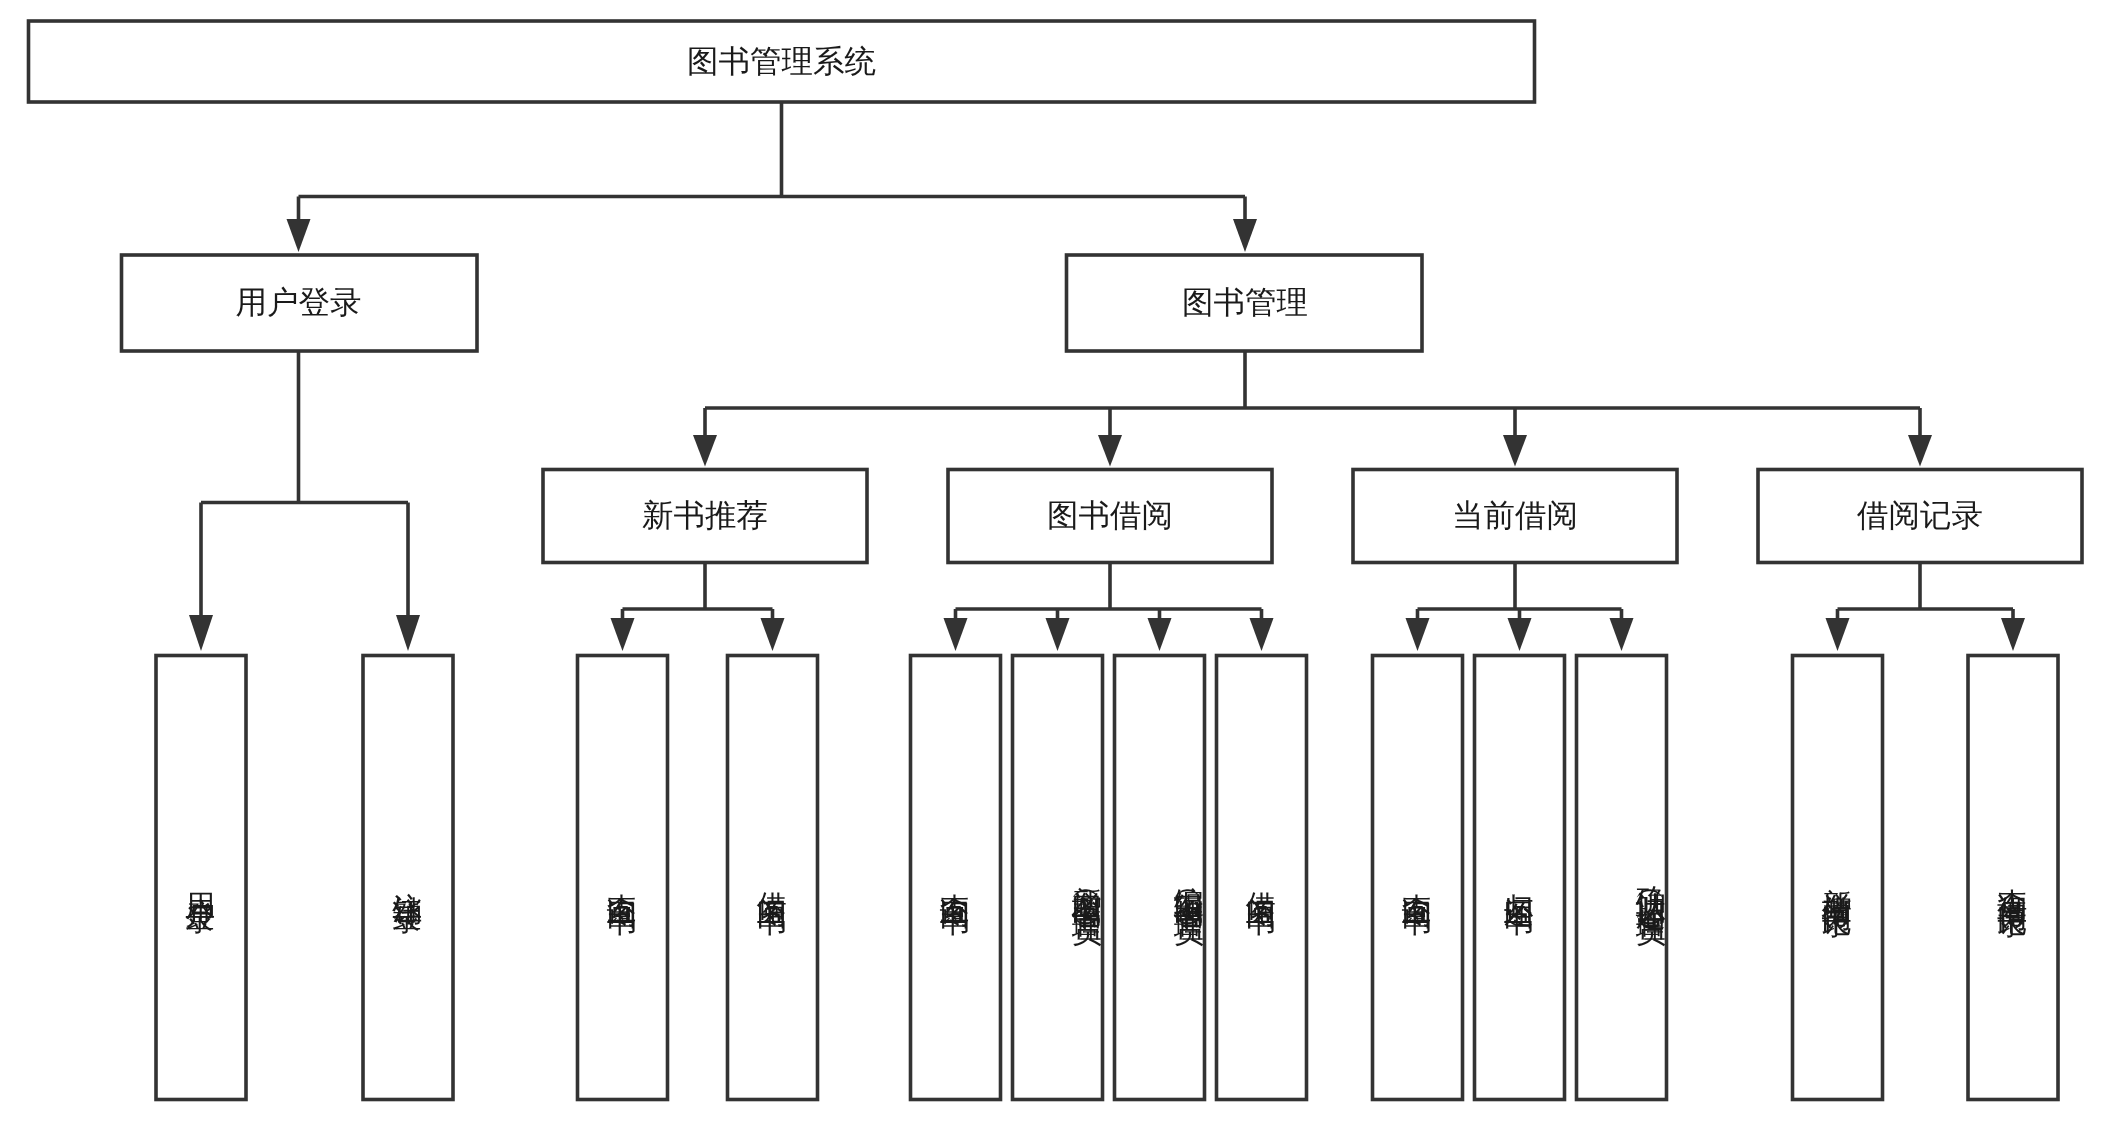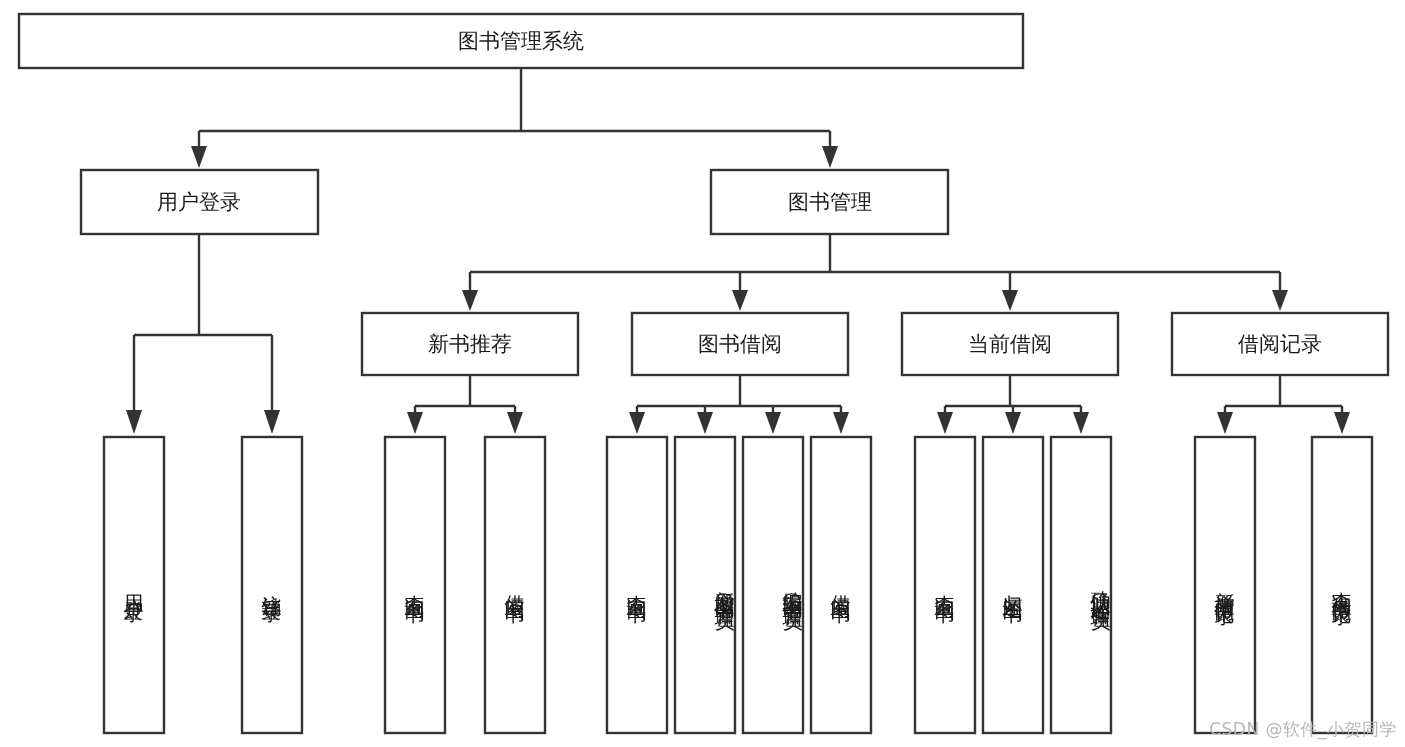--- a/index.html
+++ b/index.html
@@ -205,15 +205,14 @@
   <div class="leaf-label" style="left:607px; top:437px; width:60px; height:296px; align-items:center; justify-content:center; display:flex;">查询图书</div>
   <div class="leaf-label" style="left:675px; top:443px; width:60px; height:290px; align-items:flex-start; justify-content:center; display:flex;">新增图书（管理员）</div>
   <div class="leaf-label" style="left:743px; top:443px; width:60px; height:290px; align-items:flex-start; justify-content:center; display:flex;">编辑图书（管理员）</div>
   <div class="leaf-label" style="left:811px; top:437px; width:60px; height:296px; align-items:center; justify-content:center; display:flex;">借阅图书</div>
   <div class="leaf-label" style="left:915px; top:437px; width:60px; height:296px; align-items:center; justify-content:center; display:flex;">查询图书</div>
   <div class="leaf-label" style="left:983px; top:437px; width:60px; height:296px; align-items:center; justify-content:center; display:flex;">归还图书</div>
   <div class="leaf-label" style="left:1051px; top:443px; width:60px; height:290px; align-items:flex-start; justify-content:center; display:flex;">确认归还（管理员）</div>
   <div class="leaf-label" style="left:1195px; top:437px; width:60px; height:296px; align-items:center; justify-content:center; display:flex;">新增借阅记录</div>
   <div class="leaf-label" style="left:1312px; top:437px; width:60px; height:296px; align-items:center; justify-content:center; display:flex;">查询借阅记录</div>
 
-  <div class="watermark">CSDN @软件_小贺同学</div>
 
 </div>
 
 </body></html>

